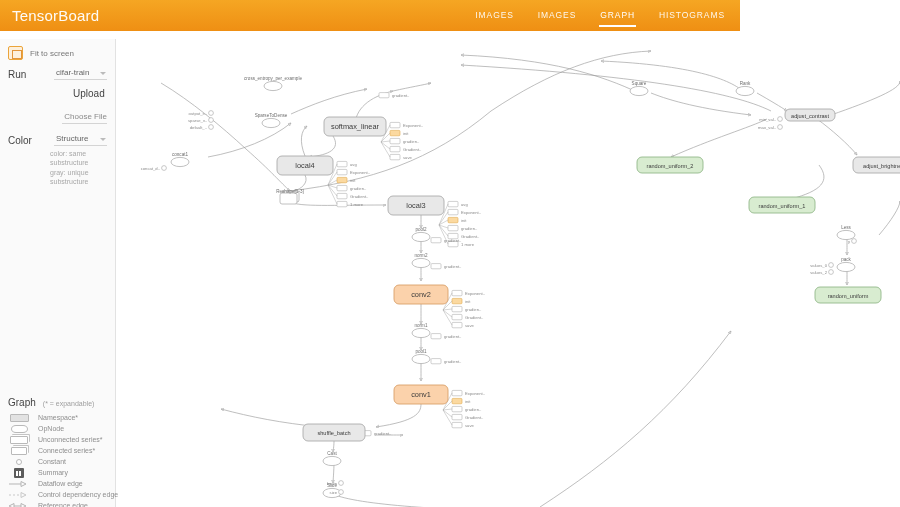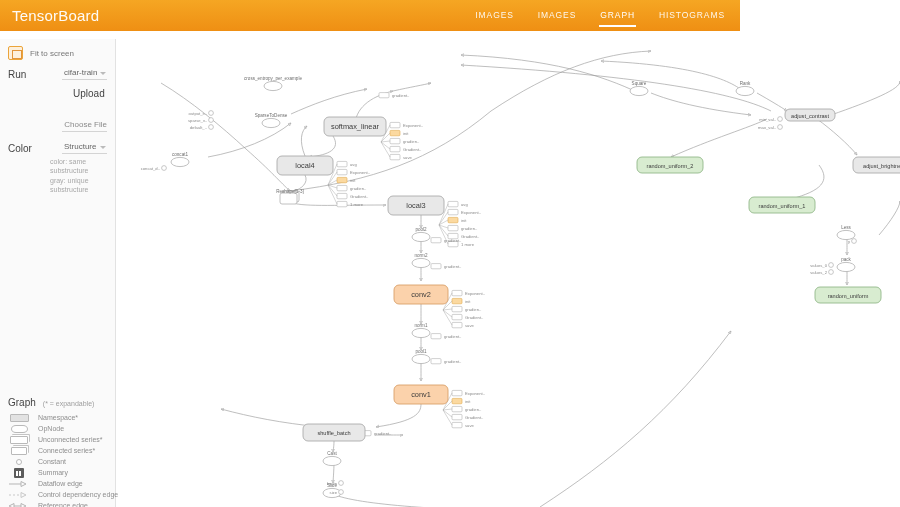--- a/index.html
+++ b/index.html
@@ -37,21 +37,21 @@
   .fitrow { display:flex; align-items:center; gap:7px; padding:7px 8px 3px 8px; }
   .fiticon {
     width:15px; height:14px; border:1px solid #eba43a; border-radius:2px;
     background:#fdf0dc; position:relative; flex:0 0 auto;
   }
   .fiticon:before {
     content:""; position:absolute; left:3px; top:3px; width:8px; height:7px;
     border:1px solid #e2953a;
   }
   .fitlabel { color:#777; font-size:8px; }
-  .ctrlrow { display:flex; align-items:flex-end; gap:20px; padding:4px 8px 0 8px; }
+  .ctrlrow { display:flex; align-items:flex-end; gap:12px; padding:4px 8px 0 8px; }
   .ctrllabel { font-size:10px; color:#444; width:34px; flex:0 0 auto; }
   .ctrlfield {
     flex:1; border-bottom:1px solid #d4d4d4; padding:1px 0 2px 2px;
     font-size:8px; color:#666; position:relative; min-height:12px;
   }
   .ctrlfield.select:after {
     content:""; position:absolute; right:1px; bottom:4px;
     border-left:3px solid transparent; border-right:3px solid transparent;
     border-top:3px solid #bbb;
   }

